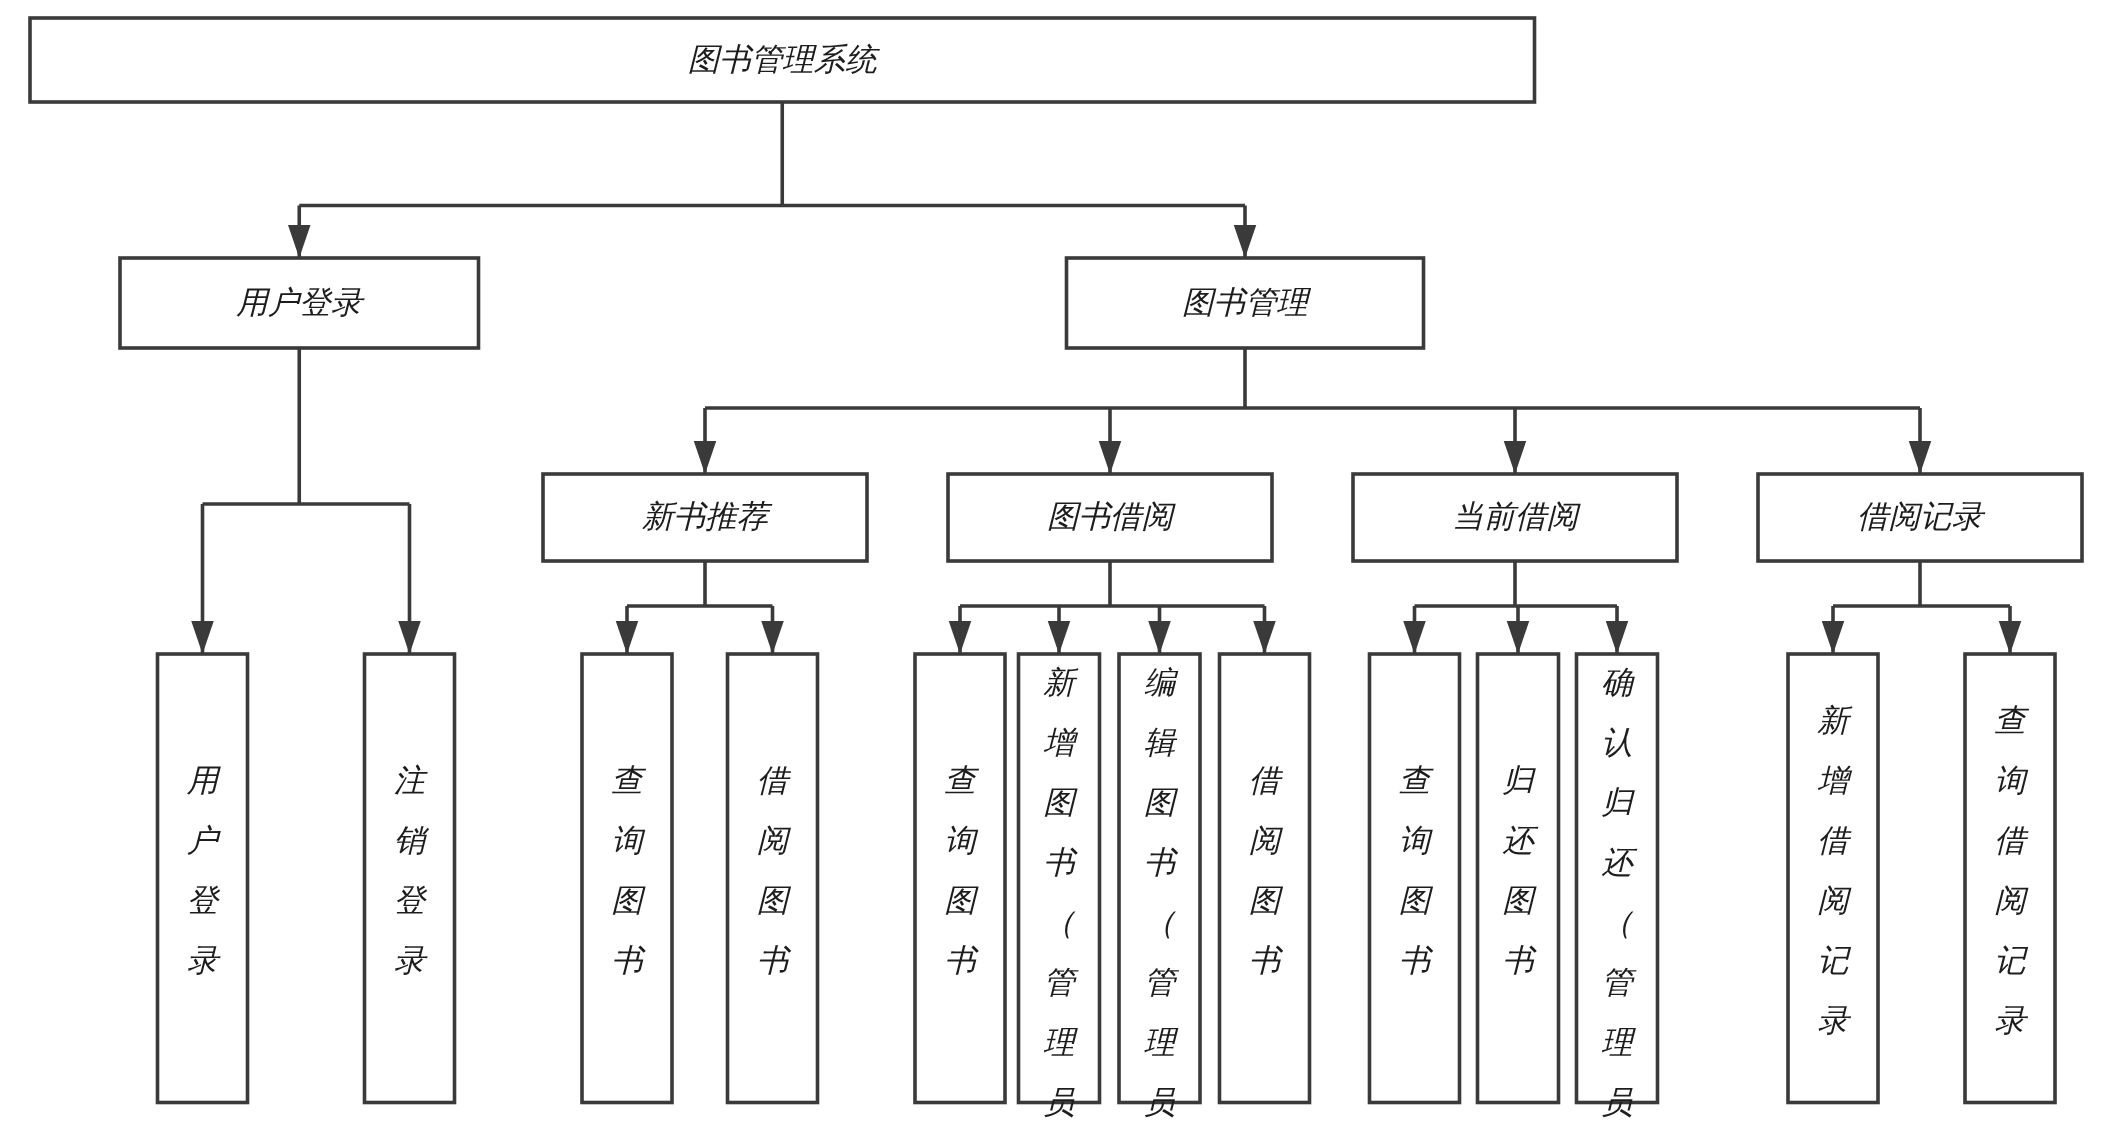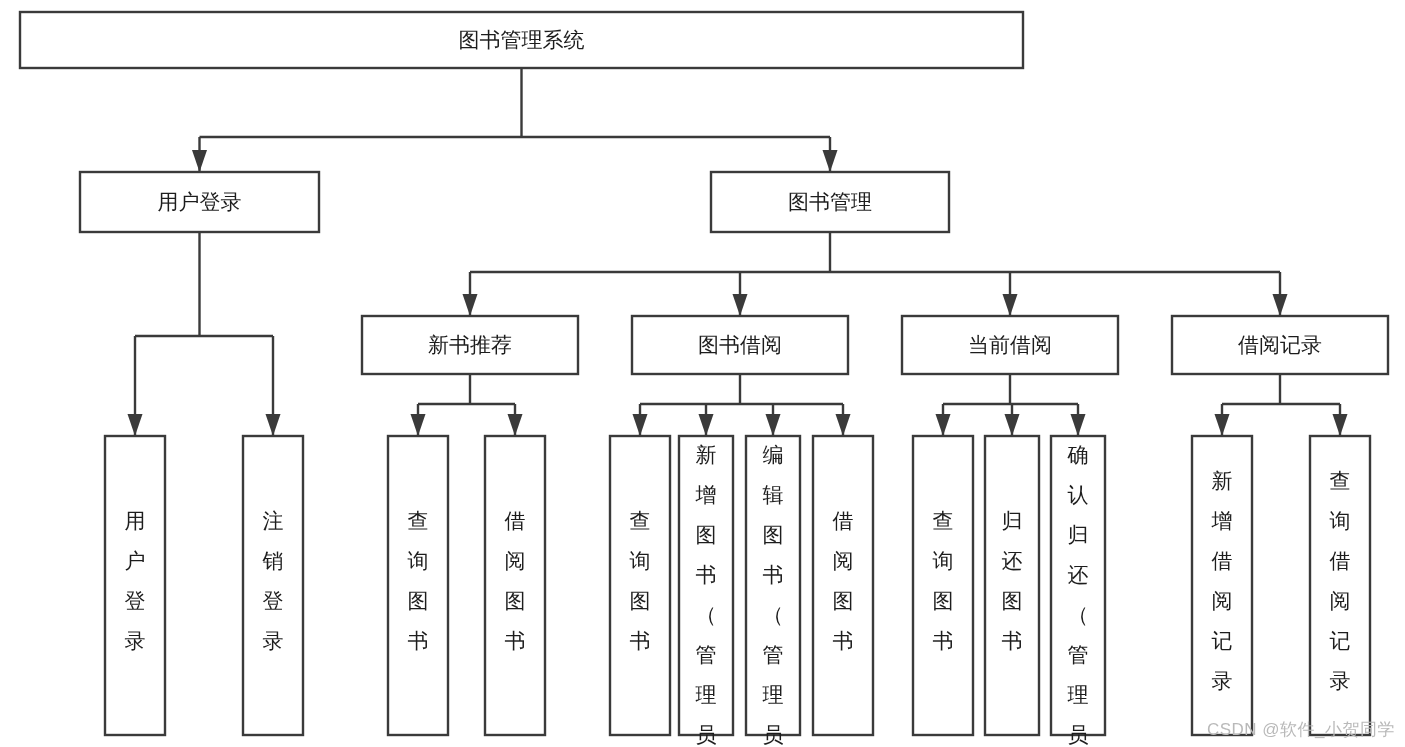--- a/index.html
+++ b/index.html
@@ -12,20 +12,21 @@
     width: 1405px;
     height: 747px;
     font-family: "Liberation Sans", "DejaVu Sans", sans-serif;
     overflow: hidden;
     position: relative;
   }
   #diagram-root {
     position: relative;
     width: 1405px;
     height: 747px;
+    font-style: italic;
   }
   svg.diagram {
     position: absolute;
     top: 0;
     left: 0;
     width: 1405px;
     height: 747px;
     display: block;
   }
   .node-box {
@@ -159,14 +160,13 @@
       <text x="1012" y="0" class="node-label-v"><tspan x="1012" y="527.5">归</tspan><tspan x="1012" y="567.5">还</tspan><tspan x="1012" y="607.5">图</tspan><tspan x="1012" y="647.5">书</tspan></text>
       <rect x="1051" y="436" width="54" height="299" class="node-box"></rect>
       <text x="1078" y="0" class="node-label-v"><tspan x="1078" y="462">确</tspan><tspan x="1078" y="502">认</tspan><tspan x="1078" y="542">归</tspan><tspan x="1078" y="582">还</tspan><tspan x="1078" y="622">（</tspan><tspan x="1078" y="662">管</tspan><tspan x="1078" y="702">理</tspan><tspan x="1078" y="742">员</tspan><tspan x="1078" y="782">）</tspan></text>
       <rect x="1172" y="316" width="216" height="58" class="node-box"></rect>
       <text x="1280" y="346" class="node-label-h">借阅记录</text>
       <rect x="1192" y="436" width="60" height="299" class="node-box"></rect>
       <text x="1222" y="0" class="node-label-v"><tspan x="1222" y="487.5">新</tspan><tspan x="1222" y="527.5">增</tspan><tspan x="1222" y="567.5">借</tspan><tspan x="1222" y="607.5">阅</tspan><tspan x="1222" y="647.5">记</tspan><tspan x="1222" y="687.5">录</tspan></text>
       <rect x="1310" y="436" width="60" height="299" class="node-box"></rect>
       <text x="1340" y="0" class="node-label-v"><tspan x="1340" y="487.5">查</tspan><tspan x="1340" y="527.5">询</tspan><tspan x="1340" y="567.5">借</tspan><tspan x="1340" y="607.5">阅</tspan><tspan x="1340" y="647.5">记</tspan><tspan x="1340" y="687.5">录</tspan></text>
     </svg>
-  <div class="watermark">CSDN @软件_小贺同学</div>
 </div>
 
 </body></html>

